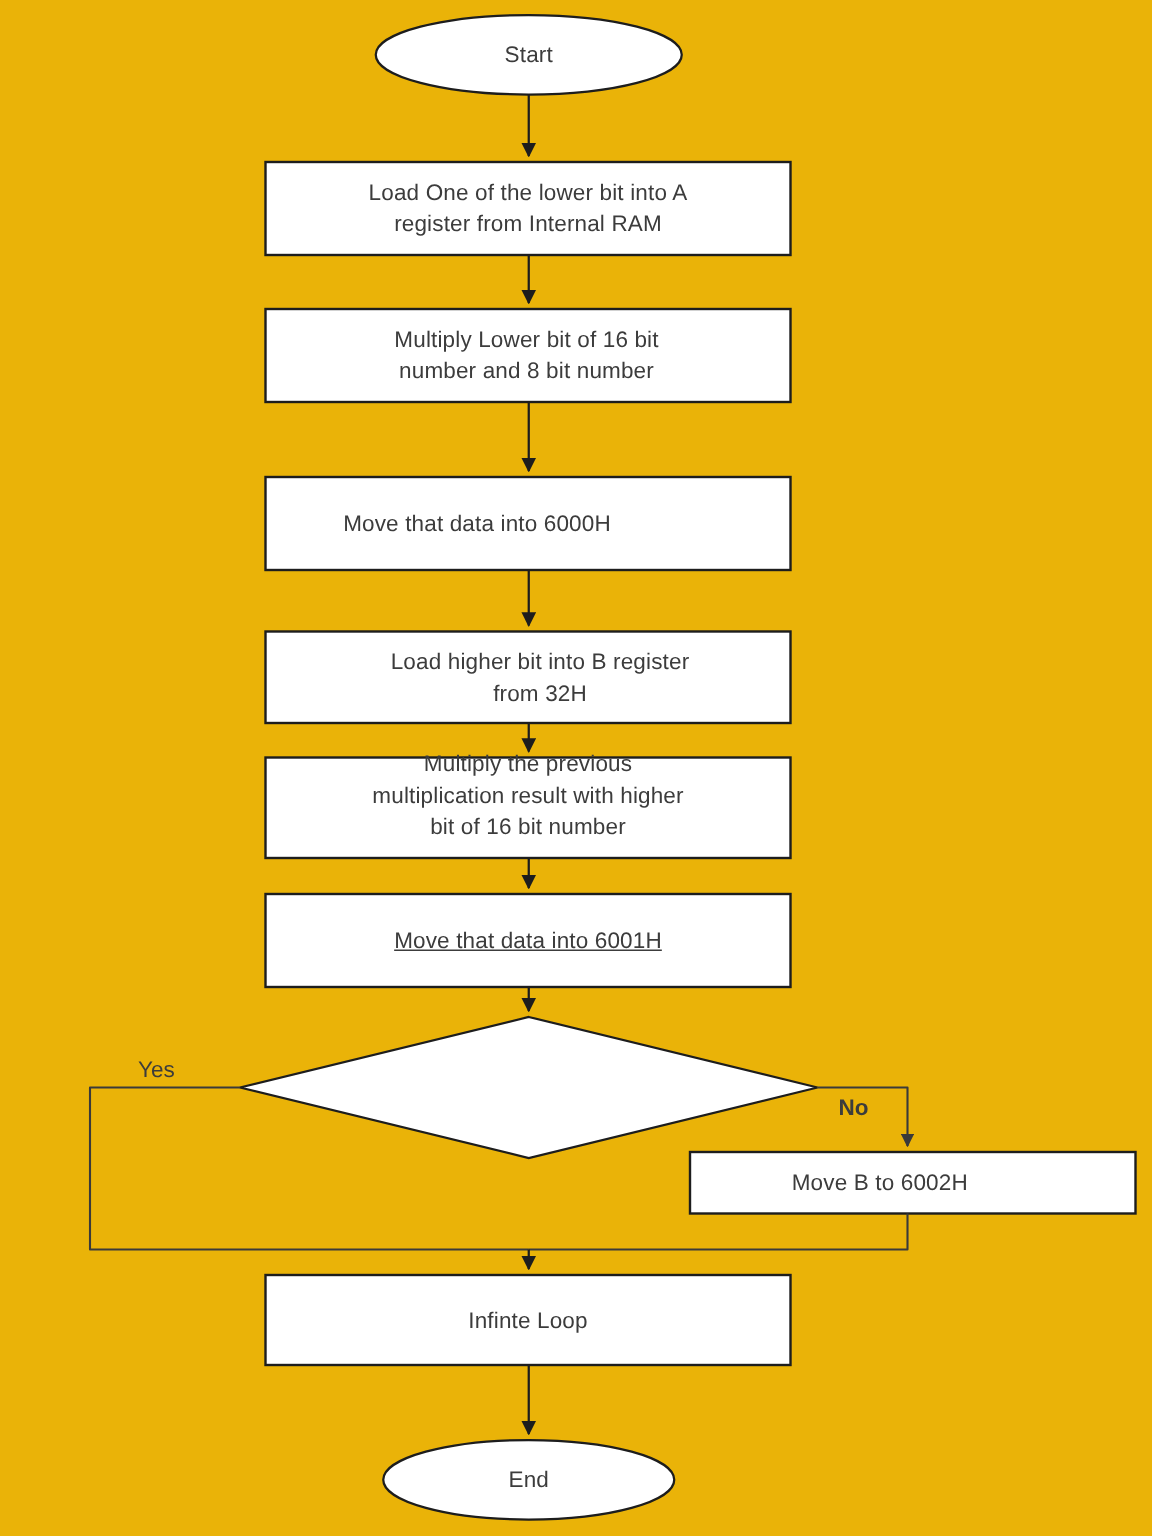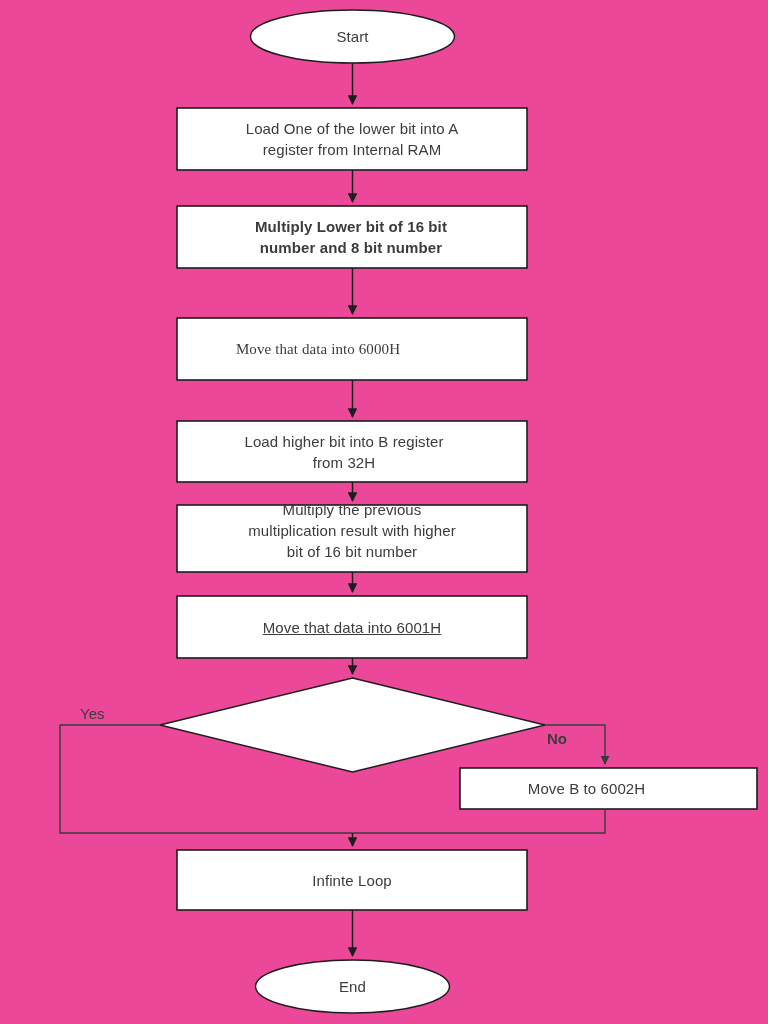--- a/index.html
+++ b/index.html
@@ -7,21 +7,21 @@
     padding: 0;
     background: #ffffff;
   }
   body {
     font-family: "Liberation Sans", sans-serif;
   }
   #canvas {
     position: relative;
     width: 768px;
     height: 1024px;
-    background: #ec4899;
+    background: #eab308;
     overflow: hidden;
   }
   #flow-svg {
     position: absolute;
     top: 0;
     left: 0;
     width: 768px;
     height: 1024px;
   }
   .node-shape {
@@ -61,20 +61,21 @@
     white-space: pre-line;
     pointer-events: none;
   }
   .edge-label {
     position: absolute;
     color: #3c3c3c;
     font-family: "Liberation Sans", sans-serif;
     font-size: 15px;
     line-height: 18px;
     white-space: nowrap;
+    margin-left: 12px;
   }
 </style>
 </head>
 <body>
 
 <div id="canvas">
 
   <svg id="flow-svg" viewBox="0 0 768 1024">
     <defs>
       <marker id="arrow" viewBox="0 0 10 10" refX="9" refY="5" markerWidth="6.5" markerHeight="6.5" orient="auto-start-reverse">
@@ -130,26 +131,26 @@
     <line class="conn" x1="352.5" y1="833" x2="352.5" y2="846" marker-end="url(#arrow)"></line>
 
     <line class="conn" x1="352.5" y1="910" x2="352.5" y2="956" marker-end="url(#arrow)"></line>
   </svg>
 
   <div class="node-label" style="left:250px; top:10px; width:205px; height:53px;">Start</div>
 
   <div class="node-label" style="left:177px; top:108px; width:350px; height:62px;">Load One of the lower bit into A
 register from Internal RAM</div>
 
-  <div class="node-label" style="left:177px; top:206px; width:348px; height:62px;font-weight:bold;">Multiply Lower bit of 16 bit
+  <div class="node-label" style="left:177px; top:206px; width:348px; height:62px;">Multiply Lower bit of 16 bit
 number and 8 bit number</div>
 
-  <div class="node-label" style="left:177px; top:318px; width:282px; height:62px;font-family:Liberation Serif, serif;">Move that data into 6000H</div>
+  <div class="node-label" style="left:177px; top:318px; width:282px; height:62px;">Move that data into 6000H</div>
 
-  <div class="node-label" style="left:161px; top:421px; width:366px; height:61px;">Load higher bit into B register
+  <div class="node-label" style="left:177px; top:421px; width:366px; height:61px;">Load higher bit into B register
 from 32H</div>
 
   <div class="node-label" style="left:177px; top:505px; width:350px; height:50px;">Multiply the previous
 multiplication result with higher
 bit of 16 bit number</div>
 
   <div class="node-label" style="left:177px; top:596px; width:350px; height:62px;text-decoration:underline;">Move that data into 6001H</div>
 
 
   <div class="node-label" style="left:460px; top:768px; width:253px; height:41px;">Move B to 6002H</div>

